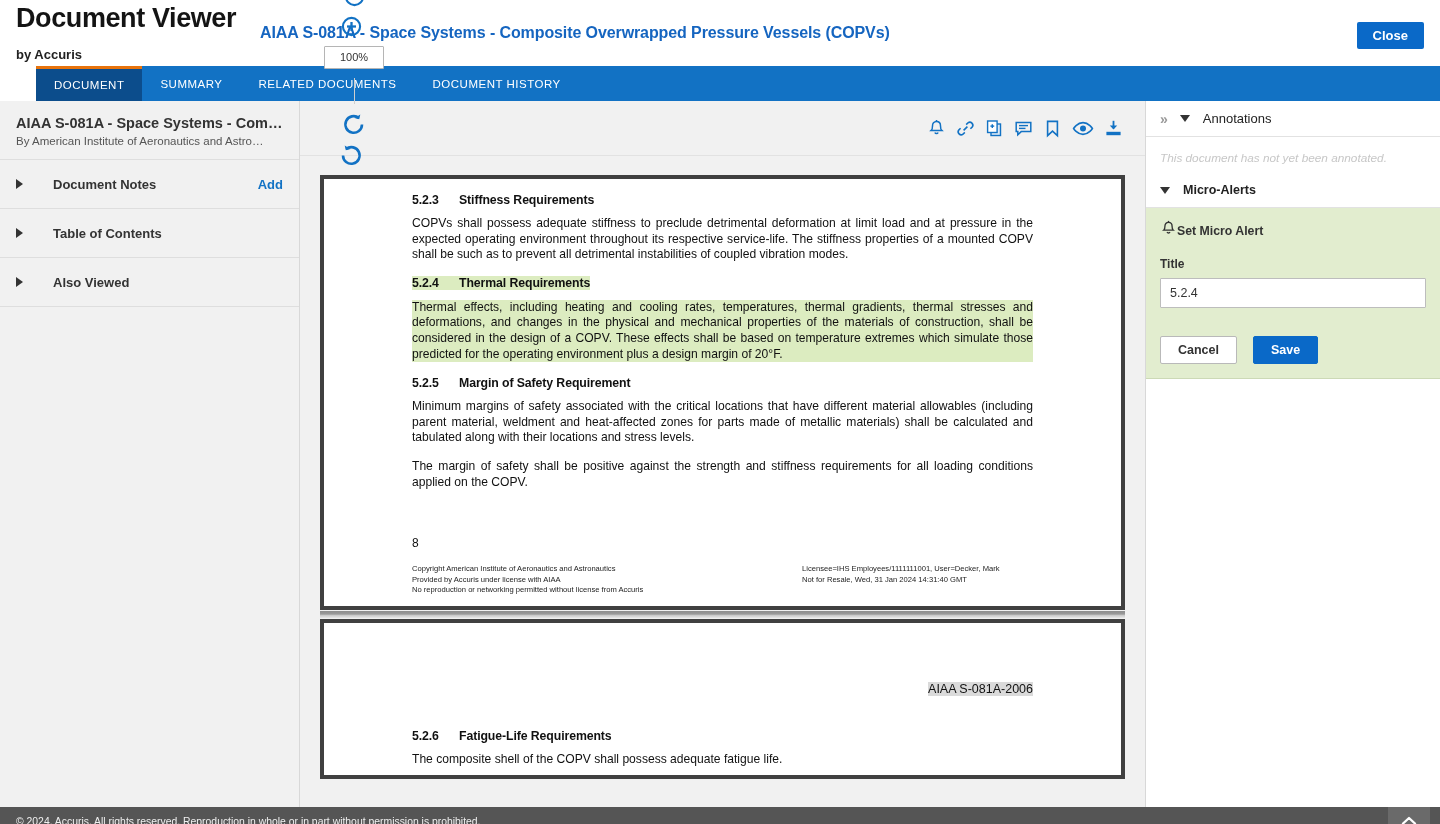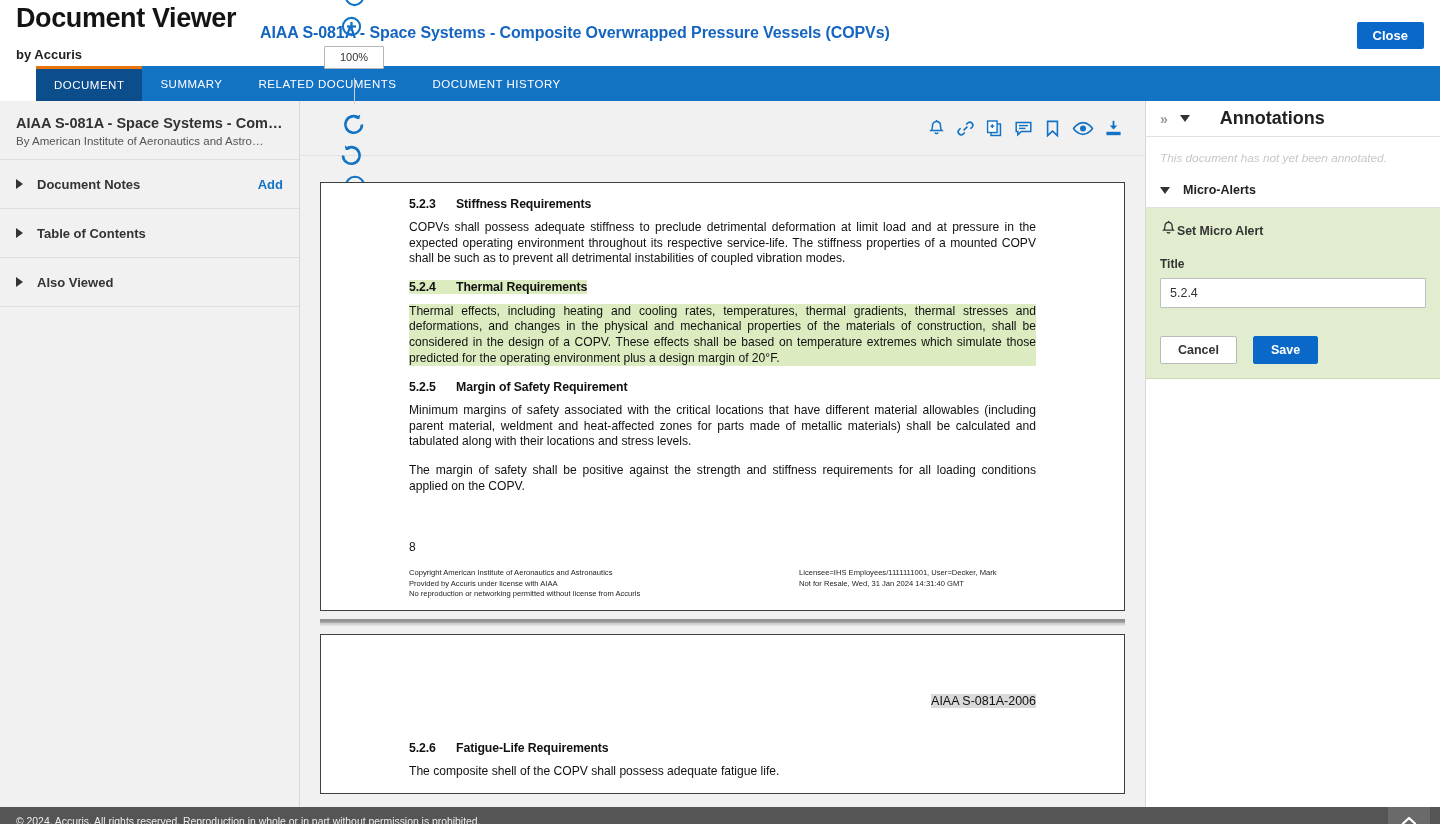--- a/index.html
+++ b/index.html
@@ -73,20 +73,21 @@
     font-size: 14.5px; font-weight: bold; color: #333;
     white-space: nowrap; overflow: hidden; text-overflow: ellipsis;
   }
   .sb-doc-by { font-size: 11.5px; color: #555; margin-top: 4px; }
   .sb-row {
     border-top: 1px solid #dedede;
     height: 49px;
     display: flex; align-items: center;
     padding: 0 16px;
     cursor: pointer;
+    gap: 16px;
   }
   .sb-row-label {
     font-size: 13px; font-weight: bold; color: #333;
     margin-left: 14px; flex: 1;
   }
   .sb-add { font-size: 13px; color: #1272c4; font-weight: bold; cursor: pointer; }
   .tri-right {
     width: 0; height: 0;
     border-left: 7px solid #333;
     border-top: 5px solid transparent;
@@ -120,23 +121,23 @@
   .tb-sep { width: 1px; height: 26px; background: #cfcfcf; margin: 0 10px; }
   .pg-total { font-size: 11.5px; color: #555; margin-left: 8px; }
   .pg-slash { font-size: 11.5px; color: #888; margin-left: 9px; }
 
   
   .doc-scroll {
     flex: 1; overflow: hidden; position: relative;
     padding: 18px 0 0 0;
   }
   .page {
-    width: 805px; margin: 8px auto;
+    width: 805px; margin: 1px auto;
     background: #fff;
-    border: 1px solid #404040;
+    border: 4px solid #404040;
     position: relative;
   }
   .page-inner { padding: 14px 88px 0 88px; }
   .pg-divider {
     width: 805px; margin: 0 auto;
     height: 7px;
     background: linear-gradient(to bottom, #8e8e8e 0%, #9a9a9a 45%, #c8c8c8 60%, #e8e8e8 100%);
   }
 
   h4.sec-head {
@@ -176,21 +177,21 @@
     border-bottom: 1px solid #e2e2e2;
   }
   .dbl-chev { color: #9a9a9a; font-size: 14px; font-weight: bold; letter-spacing: -2px; cursor: pointer; }
   .tri-down {
     width: 0; height: 0;
     border-top: 7px solid #333;
     border-left: 5.5px solid transparent;
     border-right: 5.5px solid transparent;
     margin-left: 14px; cursor: pointer;
   }
-  .an-head-label { font-size: 18px; font-weight: bold; color: #222; margin-left: 30px; }
+  .an-head-label { font-size: 13px; font-weight: normal; color: #222; margin-left: 13px; }
   .an-empty {
     font-size: 11.8px; color: #c7c7c7; font-style: italic;
     padding: 14px 14px 0 14px;
   }
   .an-section {
     display: flex; align-items: center;
     padding: 18px 0 10px 14px;
     border-bottom: 1px solid #e2e2e2;
   }
   .an-section-label { font-size: 12.5px; font-weight: bold; color: #222; margin-left: 13px; }

